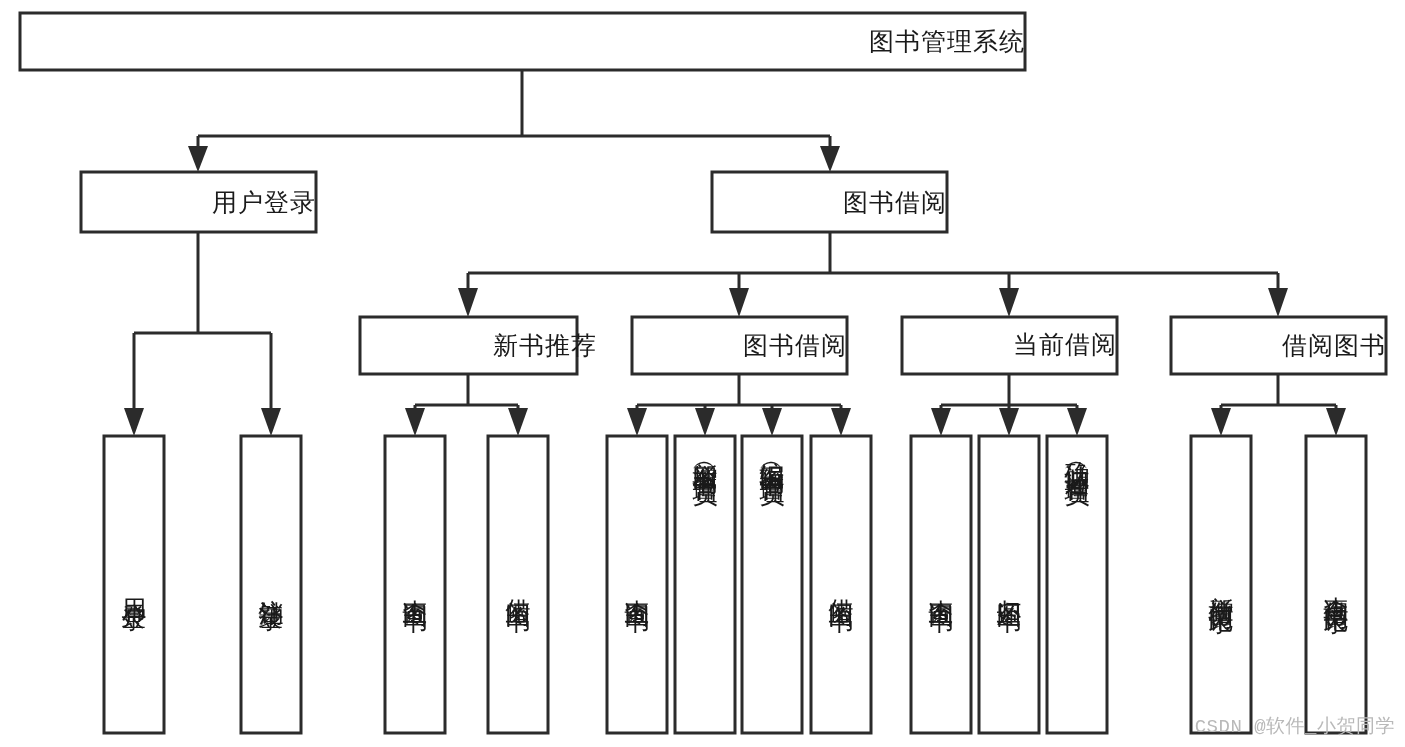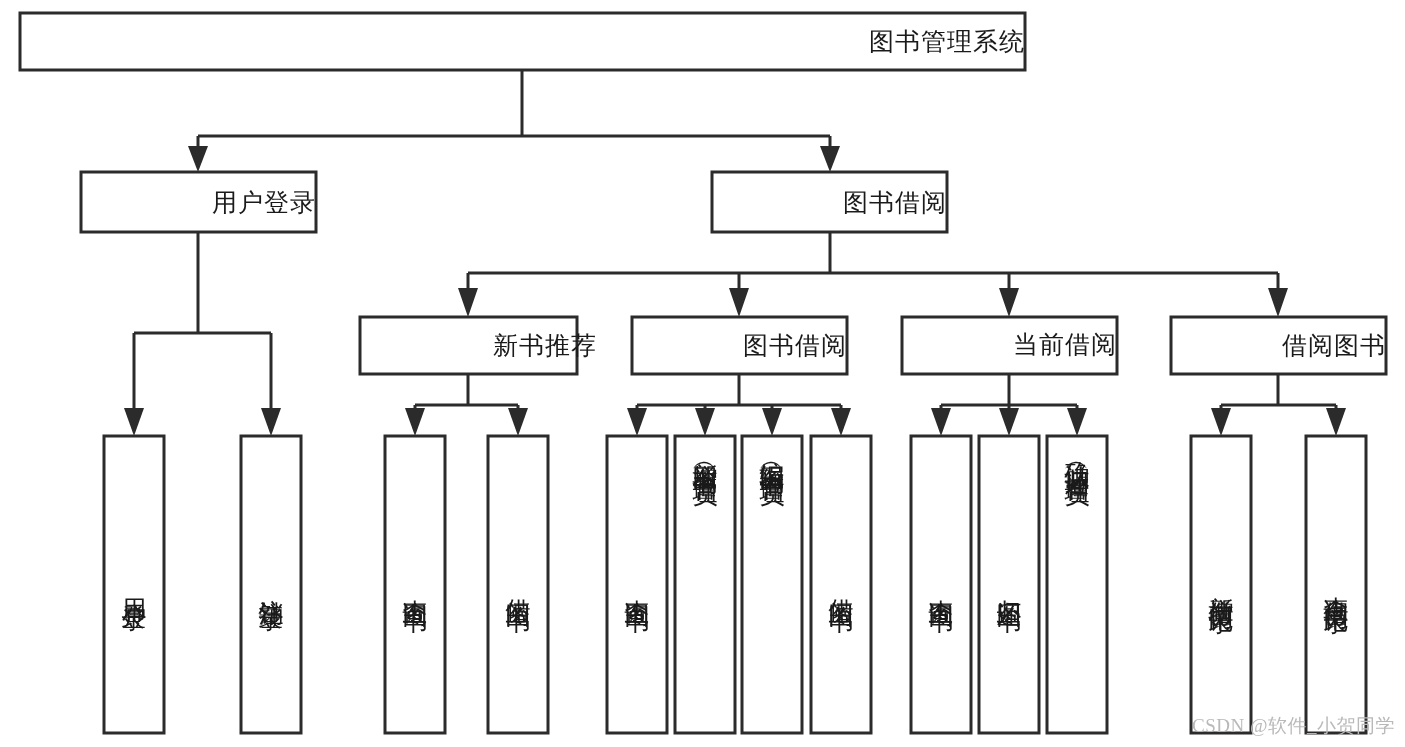--- a/index.html
+++ b/index.html
@@ -65,21 +65,21 @@
     font-family: "Liberation Sans", "DejaVu Sans", sans-serif;
     font-size: 25px;
     color: #1a1a1a;
     white-space: nowrap;
     letter-spacing: 1px;
   }
   #watermark {
     position: absolute;
     right: 10px;
     bottom: 8px;
-    font-family: Liberation Serif, serif;
+    font-family: Liberation Mono, monospace;
     font-size: 19px;
     color: #b9b9b9;
     white-space: nowrap;
     letter-spacing: 0.5px;
   }
 </style>
 </head>
 <body>
 
 <svg id="diagram" viewBox="0 0 1405 747" xmlns="http://www.w3.org/2000/svg">

